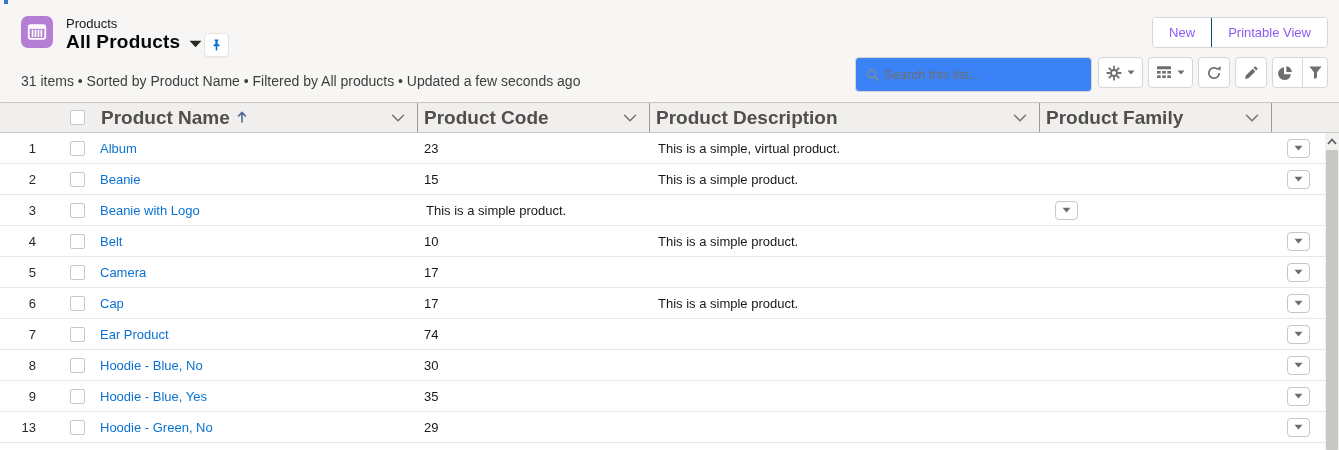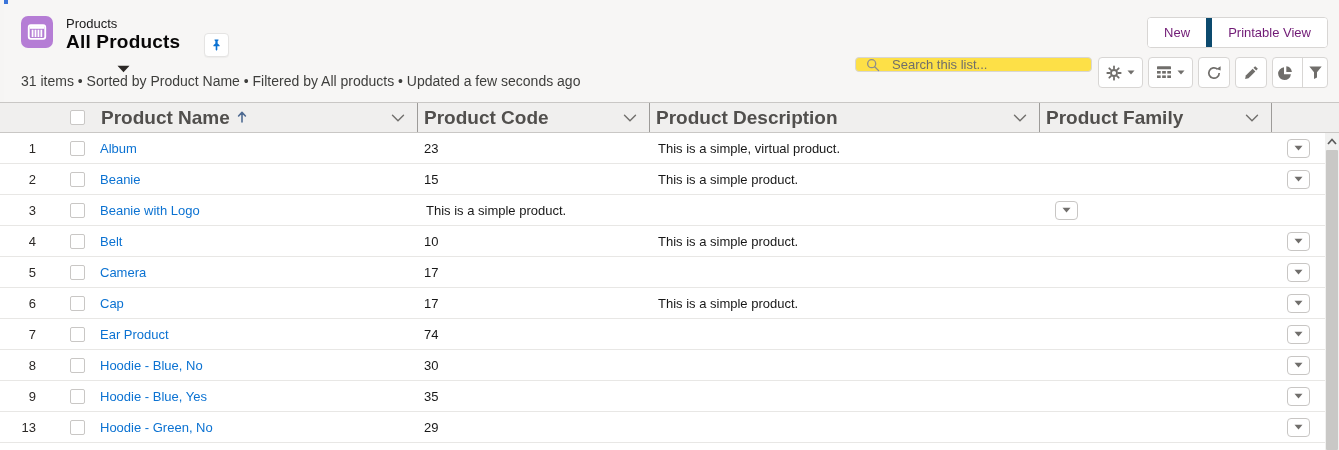--- a/index.html
+++ b/index.html
@@ -7,38 +7,38 @@
   body { font-family:"Liberation Sans", sans-serif; }
   .app{ position:relative; width:1339px; height:450px; background:#f6f5f4; overflow:hidden; }
 
   
   .page-header{ position:absolute; left:4px; top:0; width:1339px; height:102px; background:#f7f6f5; }
   .corner-artifact{ position:absolute; left:0; top:0; width:4px; height:4px; background:#3b74d9; }
 
   .object-icon{ position:absolute; left:17px; top:16px; width:32px; height:32px; border-radius:7px;
     background:#b57dd5; display:flex; align-items:center; justify-content:center; }
   .entity-label{ position:absolute; left:62px; top:16px; font-size:13px; color:#181818; }
-  .title-row{ position:absolute; left:62px; top:31px; display:flex; align-items:center; gap:9px;flex-direction:column; }
+  .title-row{ position:absolute; left:62px; top:31px; display:flex; align-items:center; gap:9px; }
   .view-title{ font-size:19px; font-weight:bold; color:#080707; letter-spacing:.2px; }
   .title-caret{ display:inline-flex; margin-top:3px; cursor:pointer; }
   .pin-button{ position:absolute; left:200px; top:33px; width:25px; height:24px; background:#fff;
     border:1px solid #e5e4e3; border-radius:4px; display:flex; align-items:center; justify-content:center;
     box-shadow:0 1px 1px rgba(0,0,0,.04); cursor:pointer; }
 
   .header-actions{ position:absolute; right:15px; top:17px; display:flex; height:31px;
     border:1px solid #d8d6d4; border-radius:4px; background:#fff; overflow:hidden; }
   .btn{ display:flex; align-items:center; justify-content:center; padding:0 16px; font-size:13px;
-    color:#701a75; background:#fff; border:none; cursor:pointer; font-family:inherit; }
-  .btn + .btn{ border-left:6px solid #0c4a6e; }
+    color:#8b5cf6; background:#fff; border:none; cursor:pointer; font-family:inherit; }
+  .btn + .btn{ border-left:1px solid #0c4a6e; }
 
   .status-text{ position:absolute; left:17px; top:73px; font-size:14px; color:#3e3e3c; }
 
   
-  .search-box{ position:absolute; left:851px; top:57px; width:237px; height:15px; background:#fde047;
-    border:1px solid #d8d6d4; border-radius:4px; display:flex; align-items:center; padding:0 10px; gap:12px; }
+  .search-box{ position:absolute; left:851px; top:57px; width:237px; height:35px; background:#3b82f6;
+    border:1px solid #d8d6d4; border-radius:4px; display:flex; align-items:center; padding:0 10px; gap:4px; }
   .search-box input{ border:none; outline:none; flex:1; font-size:13px; color:#181818;
     font-family:inherit; background:transparent; }
   .search-box input::placeholder{ color:#706e6b; }
 
   .tool-btn{ position:absolute; top:57px; height:31px; background:#fff; border:1px solid #d8d6d4;
     border-radius:4px; display:flex; align-items:center; justify-content:center; gap:5px; cursor:pointer; }
   .tb-gear{ left:1094px; width:45px; }
   .tb-display{ left:1144px; width:45px; }
   .tb-refresh{ left:1194px; width:32px; }
   .tb-edit{ left:1231px; width:32px; }

